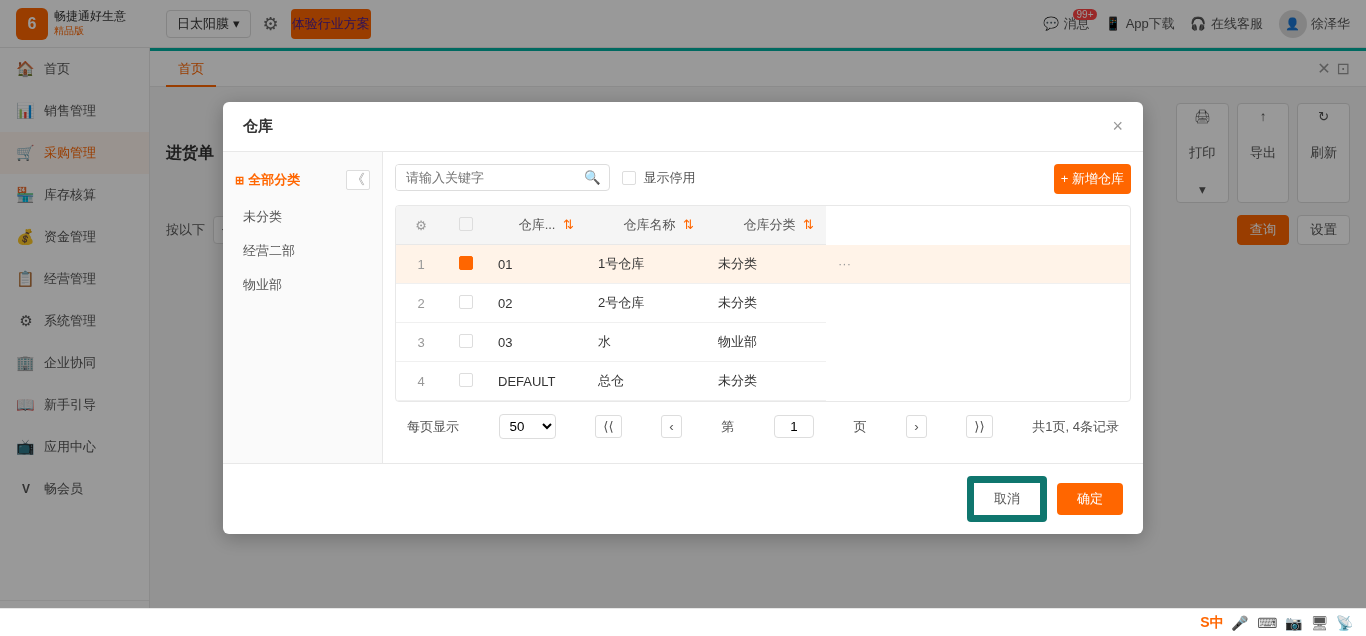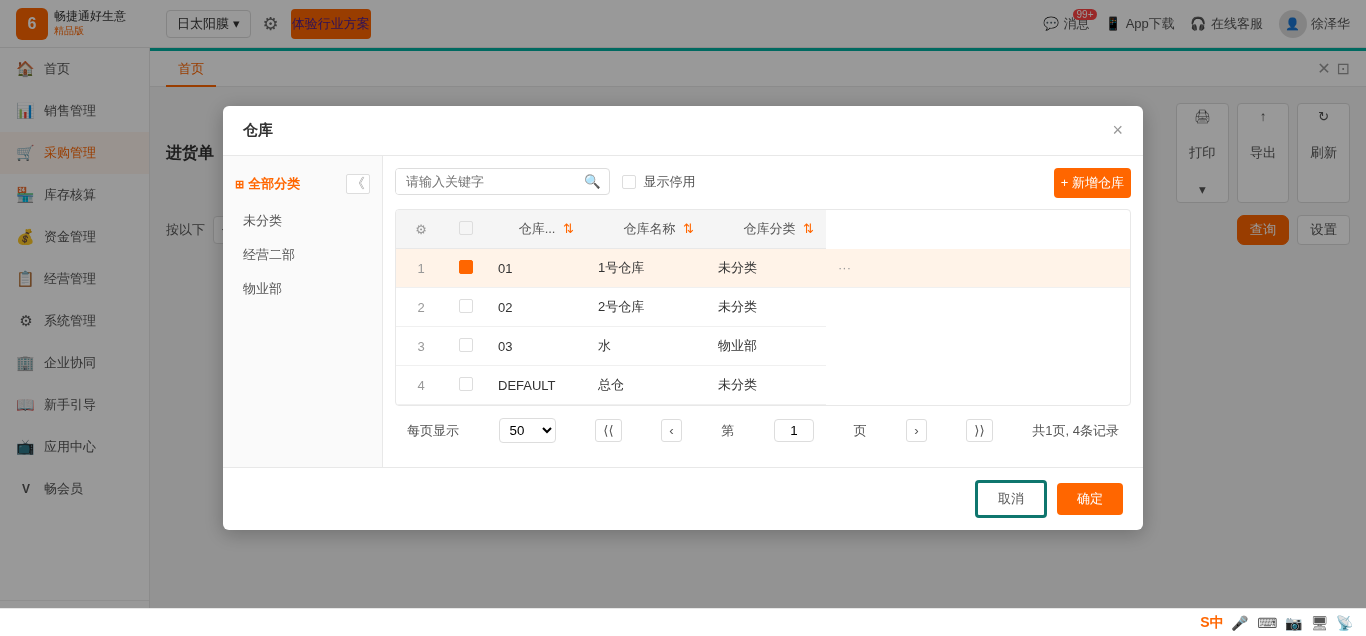--- a/index.html
+++ b/index.html
@@ -94,21 +94,21 @@
       cursor: pointer; color: #555; border-bottom: 2px solid transparent;
     }
     .sub-nav-tab.active { color: #ff6600; border-bottom-color: #ff6600; }
 
     
     .page-content { padding: 16px; }
     .page-header { display: flex; align-items: center; justify-content: space-between; margin-bottom: 12px; }
     .page-title { font-size: 16px; font-weight: bold; color: #333; }
     .page-actions { display: flex; gap: 8px; }
     .action-btn { border: 1px solid #ddd; background: #fff; padding: 5px 12px; border-radius: 4px; cursor: pointer; color: #555; display: flex; align-items: center; gap: 20px; flex-direction: column; }
-    .action-btn.primary { background: #ff6600; color: #fff; border-color: #ff6600; border-radius: 7px; }
+    .action-btn.primary { background: #ff6600; color: #fff; border-color: #ff6600; }
 
     
     .filter-row { display: flex; align-items: center; gap: 8px; margin-bottom: 12px; flex-wrap: wrap; }
     .filter-label { color: #555; }
     .filter-select { border: 1px solid #ddd; border-radius: 4px; padding: 4px 8px; background: #fff; cursor: pointer; }
 
     
     .overlay {
       position: fixed; top: 0; left: 0; right: 0; bottom: 0;
       background: rgba(0,0,0,0.4);
@@ -175,21 +175,21 @@
     .sort-icon { color: #ff6600; margin-left: 4px; }
 
     
     .pagination { display: flex; align-items: center; justify-content: space-between; gap: 0; padding: 12px; color: #555; font-size: 13px; }
     .page-size-select { border: 1px solid #ddd; border-radius: 4px; padding: 3px 6px; background: #fff; cursor: pointer; }
     .page-nav-btn { border: 1px solid #ddd; border-radius: 3px; background: #fff; padding: 3px 7px; cursor: pointer; color: #555; }
     .page-input { border: 1px solid #ddd; border-radius: 4px; padding: 3px 6px; width: 40px; text-align: center; }
 
     
     .dialog-footer { display: flex; align-items: center; justify-content: flex-end; gap: 10px; padding: 12px 20px; border-top: 1px solid #e8e8e8; }
-    .btn-cancel { border: 3px solid #0f766e; background: #fff; padding: 7px 20px; border-radius: 4px; cursor: pointer; color: #555; font-size: 13px; }
+    .btn-cancel { border: 7px solid #0f766e; background: #fff; padding: 7px 20px; border-radius: 4px; cursor: pointer; color: #555; font-size: 13px; }
     .btn-confirm { background: #ff6600; color: #fff; border: none; padding: 7px 20px; border-radius: 4px; cursor: pointer; font-size: 13px; }
 
     
     .statusbar { position: fixed; bottom: 0; left: 0; right: 0; height: 28px; background: #fff; border-top: 1px solid #e8e8e8; display: flex; align-items: center; justify-content: flex-end; padding: 0 12px; gap: 8px; z-index: 200; }
     .statusbar-icon { font-size: 14px; color: #555; cursor: pointer; }
   </style>
 </head>
 <body>
 
 <div class="top-nav">

